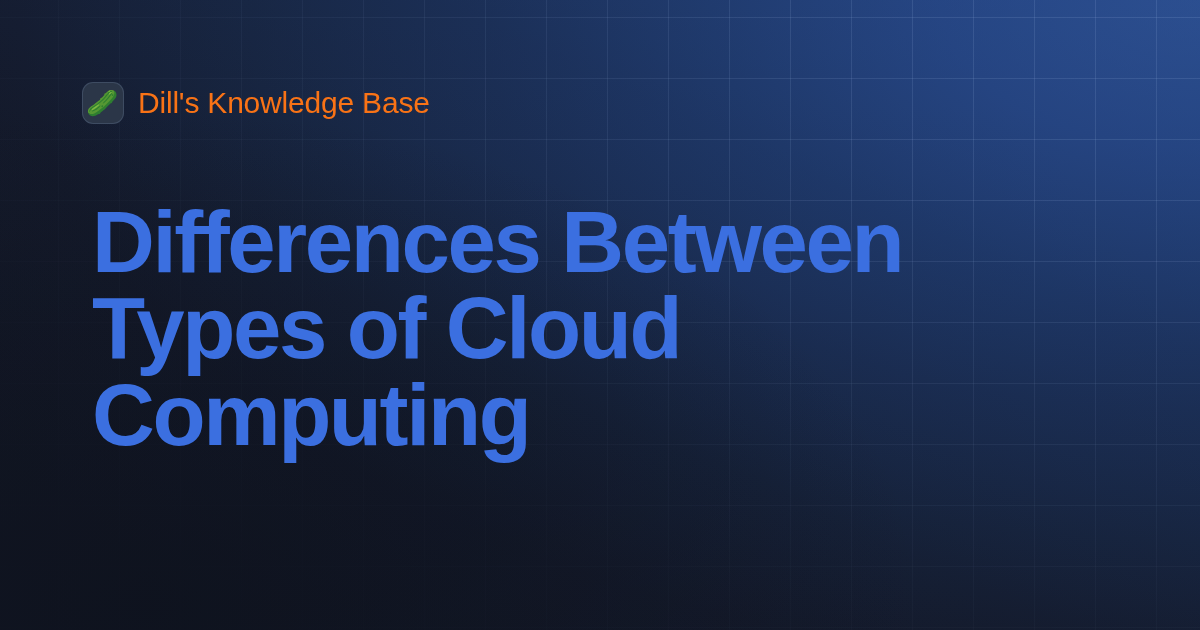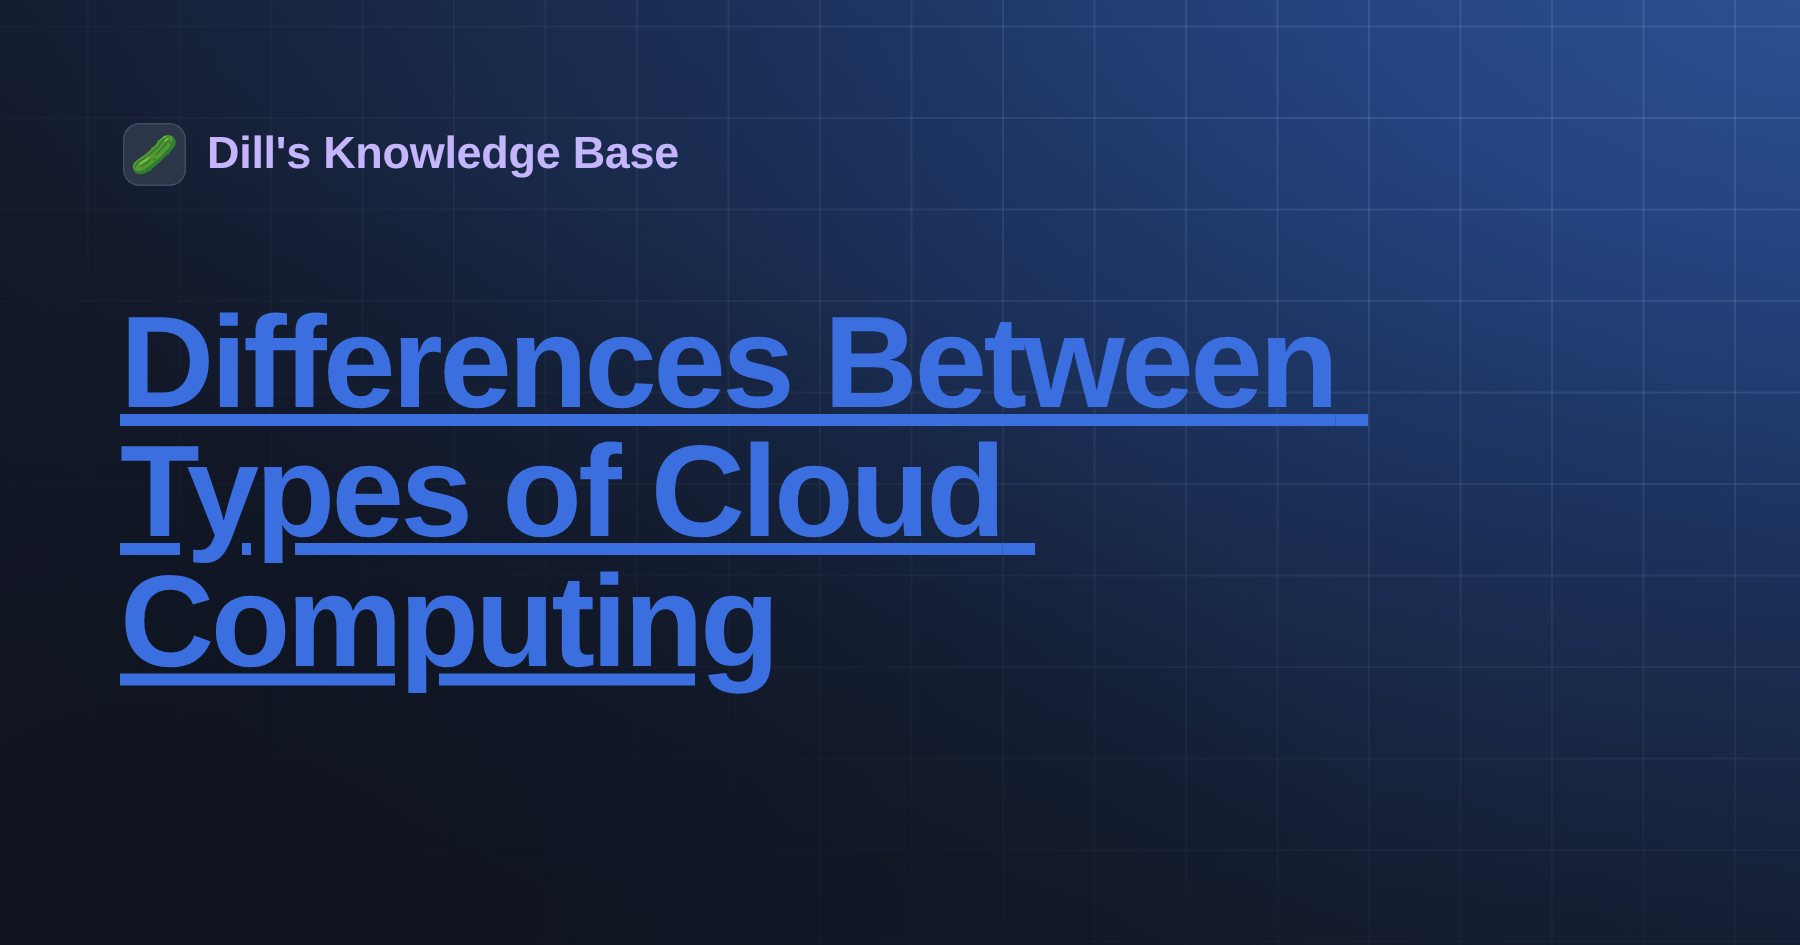--- a/index.html
+++ b/index.html
@@ -90,39 +90,38 @@
     border: 1px solid rgba(150,175,215,0.18);
     box-sizing: border-box;
     display: flex;
     align-items: center;
     justify-content: center;
     font-size: 26px;
     line-height: 1;
     flex: 0 0 auto;
   }
   #brand-name {
-    color: #c4b5fd;
+    color: #f97316;
     font-size: 30px;
-    font-weight: bold;
+    font-weight: normal;
     letter-spacing: -0.2px;
     white-space: nowrap;
   }
 
   #headline {
     position: absolute;
-    left: 80px;
+    left: 92px;
     top: 141px;
     width: 1030px;
     color: #3b6fe0;
     font-size: 87px;
     font-weight: bold;
     line-height: 0.99;
     letter-spacing: -2.4px;
     white-space: pre-wrap;
-    text-decoration: underline;
   }
 
   #source {
     position: absolute;
     left: 82px;
     top: 466px;
     width: 1118px;
     color: #e9edf4;
     font-size: 33px;
     font-weight: normal;

